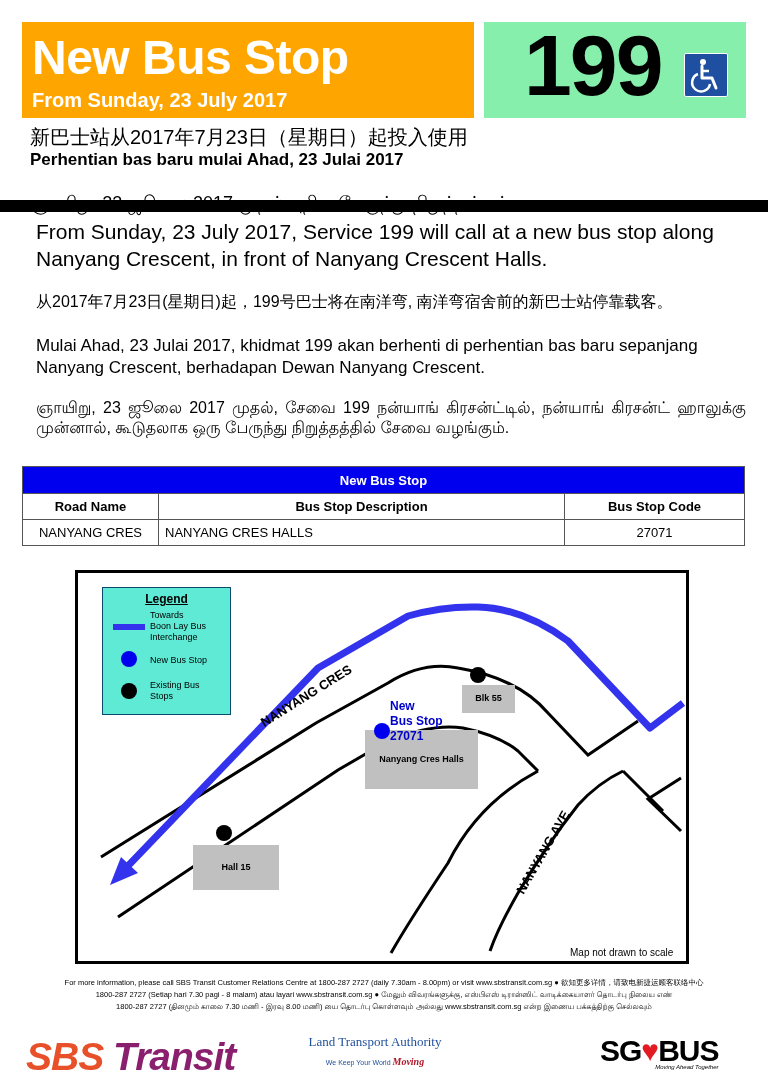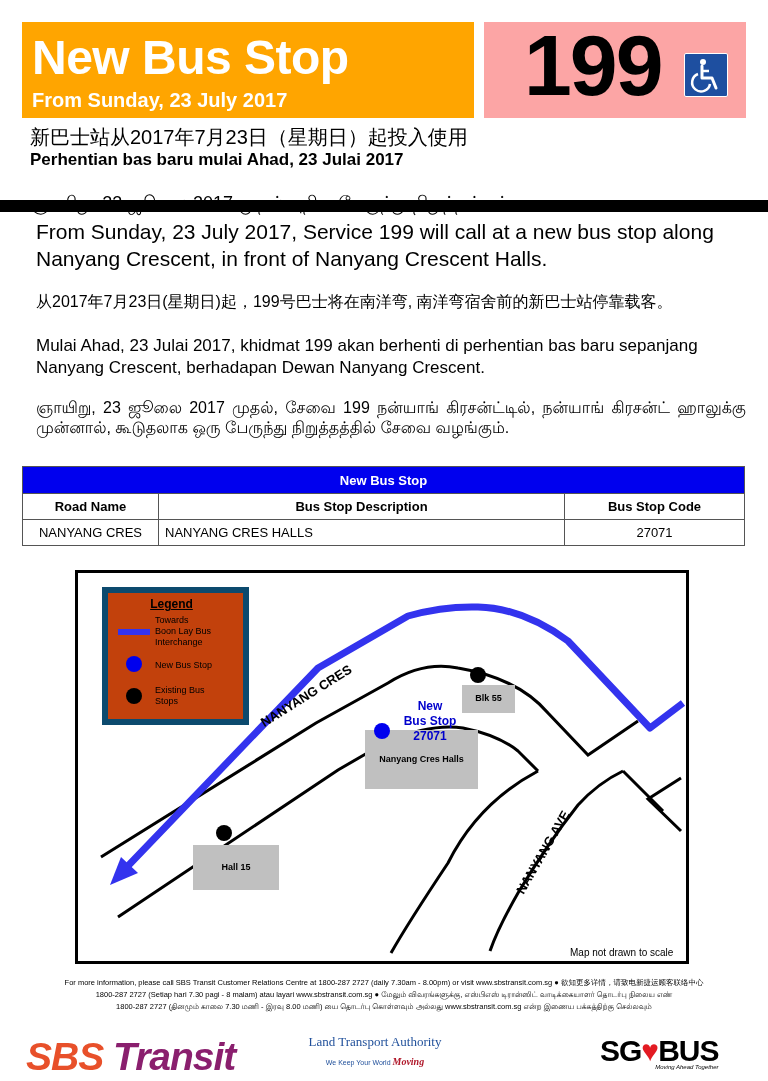--- a/index.html
+++ b/index.html
@@ -1,39 +1,39 @@
 <!DOCTYPE html>
 <html><head>
 <meta charset="utf-8">
 <style>
   html,body{margin:0;padding:0;background:#fff;}
   body{width:768px;height:1081px;position:relative;overflow:hidden;font-family:"Liberation Sans",sans-serif;color:#000;}
   .abs{position:absolute;}
   #title-box{left:22px;top:22px;width:452px;height:96px;background:#ffa500;}
   #title{left:10px;top:8px;font-size:48px;font-weight:bold;color:#fff;letter-spacing:-0.5px;white-space:nowrap;}
   #subtitle{left:10px;top:67px;font-size:20px;font-weight:bold;color:#fff;white-space:nowrap;}
-  #svc-box{left:484px;top:22px;width:262px;height:96px;background:#fca5a5;}
+  #svc-box{left:484px;top:22px;width:262px;height:96px;background:#86efac;}
   #svc-num{left:40px;top:-6px;font-size:86px;font-weight:bold;color:#000;letter-spacing:-2px;}
   #wc{left:200px;top:31px;width:44px;height:44px;background:#1e4fa0;border:1px solid #fff;border-radius:2px;box-sizing:border-box;}
   .sub-line{left:30px;white-space:nowrap;}
   #zh-title{top:124px;font-size:20px;}
   #ms-title{top:150px;font-size:17px;font-weight:bold;}
   #ta-title{top:172px;font-size:18px;margin-top:21px;}
   #rule{left:0;top:200px;width:768px;height:12px;background:#000;}
   .para{left:36px;width:710px;}
   #p-en{top:218px;font-size:21px;line-height:27px;}
   #p-zh{top:292px;font-size:16px;}
   #p-ms{top:335px;font-size:17px;line-height:22px;}
   #p-ta{top:398px;font-size:16px;line-height:20px;text-align:justify;}
   #stop-table{left:22px;top:466px;width:723px;border-collapse:collapse;font-size:13px;}
   #stop-table th,#stop-table td{border:1px solid #555;height:25px;padding:0 6px;}
   #stop-table .hdr{background:#0000ee;color:#fff;font-weight:bold;text-align:center;height:26px;}
   #stop-table .col{font-weight:bold;text-align:center;}
   #map-frame{left:75px;top:570px;width:614px;height:394px;border:3px solid #000;box-sizing:border-box;}
-  #legend{left:24px;top:14px;width:127px;height:126px;border:6px solid #0c4a6e;background:#c2410c;font-size:9px;padding-left:8px;}
+  #legend{left:24px;top:14px;width:127px;height:126px;border:1px solid #0c4a6e;background:#5eead4;font-size:9px;}
   #legend-title{left:0;top:4px;width:127px;text-align:center;font-size:12px;font-weight:bold;text-decoration:underline;}
   .leg-label{left:47px;line-height:11px;}
   #footer{left:20px;top:977px;width:728px;font-size:7.5px;line-height:12px;text-align:center;color:#000;}
   #logo-sbs{left:26px;top:1035px;font-size:39px;font-weight:bold;font-style:italic;color:#e8502a;white-space:nowrap;letter-spacing:-1px;}
   #logo-sbs span{color:#8a1f6e;}
   #logo-lta{left:300px;top:1034px;width:150px;text-align:center;}
   #lta-name{font-family:"Liberation Serif",serif;font-size:13px;color:#1f4f9a;}
   #lta-tag{font-size:7px;color:#1f4f9a;margin-top:6px;}
   #lta-tag b{color:#b0182a;font-family:"Liberation Serif",serif;font-style:italic;font-size:10px;}
   #logo-sg{left:600px;top:1034px;}
@@ -130,21 +130,21 @@
     </div>
   </div>
 
   <div class="abs" style="left:180px;top:144px;transform:rotate(-32deg);transform-origin:left top;font-size:13px;font-weight:bold;white-space:nowrap">NANYANG CRES</div>
   <div class="abs" style="left:435px;top:316px;transform:rotate(-60deg);transform-origin:left top;font-size:13px;font-weight:bold;white-space:nowrap">NANYANG AVE</div>
 
   <div class="abs" style="left:384px;top:120px;width:53px;text-align:center;font-size:9px;font-weight:bold">Blk 55</div>
   <div class="abs" style="left:287px;top:181px;width:113px;text-align:center;font-size:9px;font-weight:bold">Nanyang Cres Halls</div>
   <div class="abs" style="left:115px;top:289px;width:86px;text-align:center;font-size:9px;font-weight:bold">Hall 15</div>
 
-  <div class="abs" style="left:312px;top:126px;width:80px;text-align:center;font-size:12px;font-weight:bold;color:#0000cc;line-height:15px">
+  <div class="abs" style="left:312px;top:126px;width:80px;font-size:12px;font-weight:bold;color:#0000cc;line-height:15px">
     <div>New</div>
       <div>Bus Stop</div>
       <div>27071</div>
   </div>
 
   <div class="abs" style="left:492px;top:374px;font-size:10px;white-space:nowrap">Map not drawn to scale</div>
 </div>
 
 <div id="footer" class="abs">
   <div>For more information, please call SBS Transit Customer Relations Centre at 1800-287 2727 (daily 7.30am - 8.00pm) or visit www.sbstransit.com.sg ● 欲知更多详情，请致电新捷运顾客联络中心</div>

